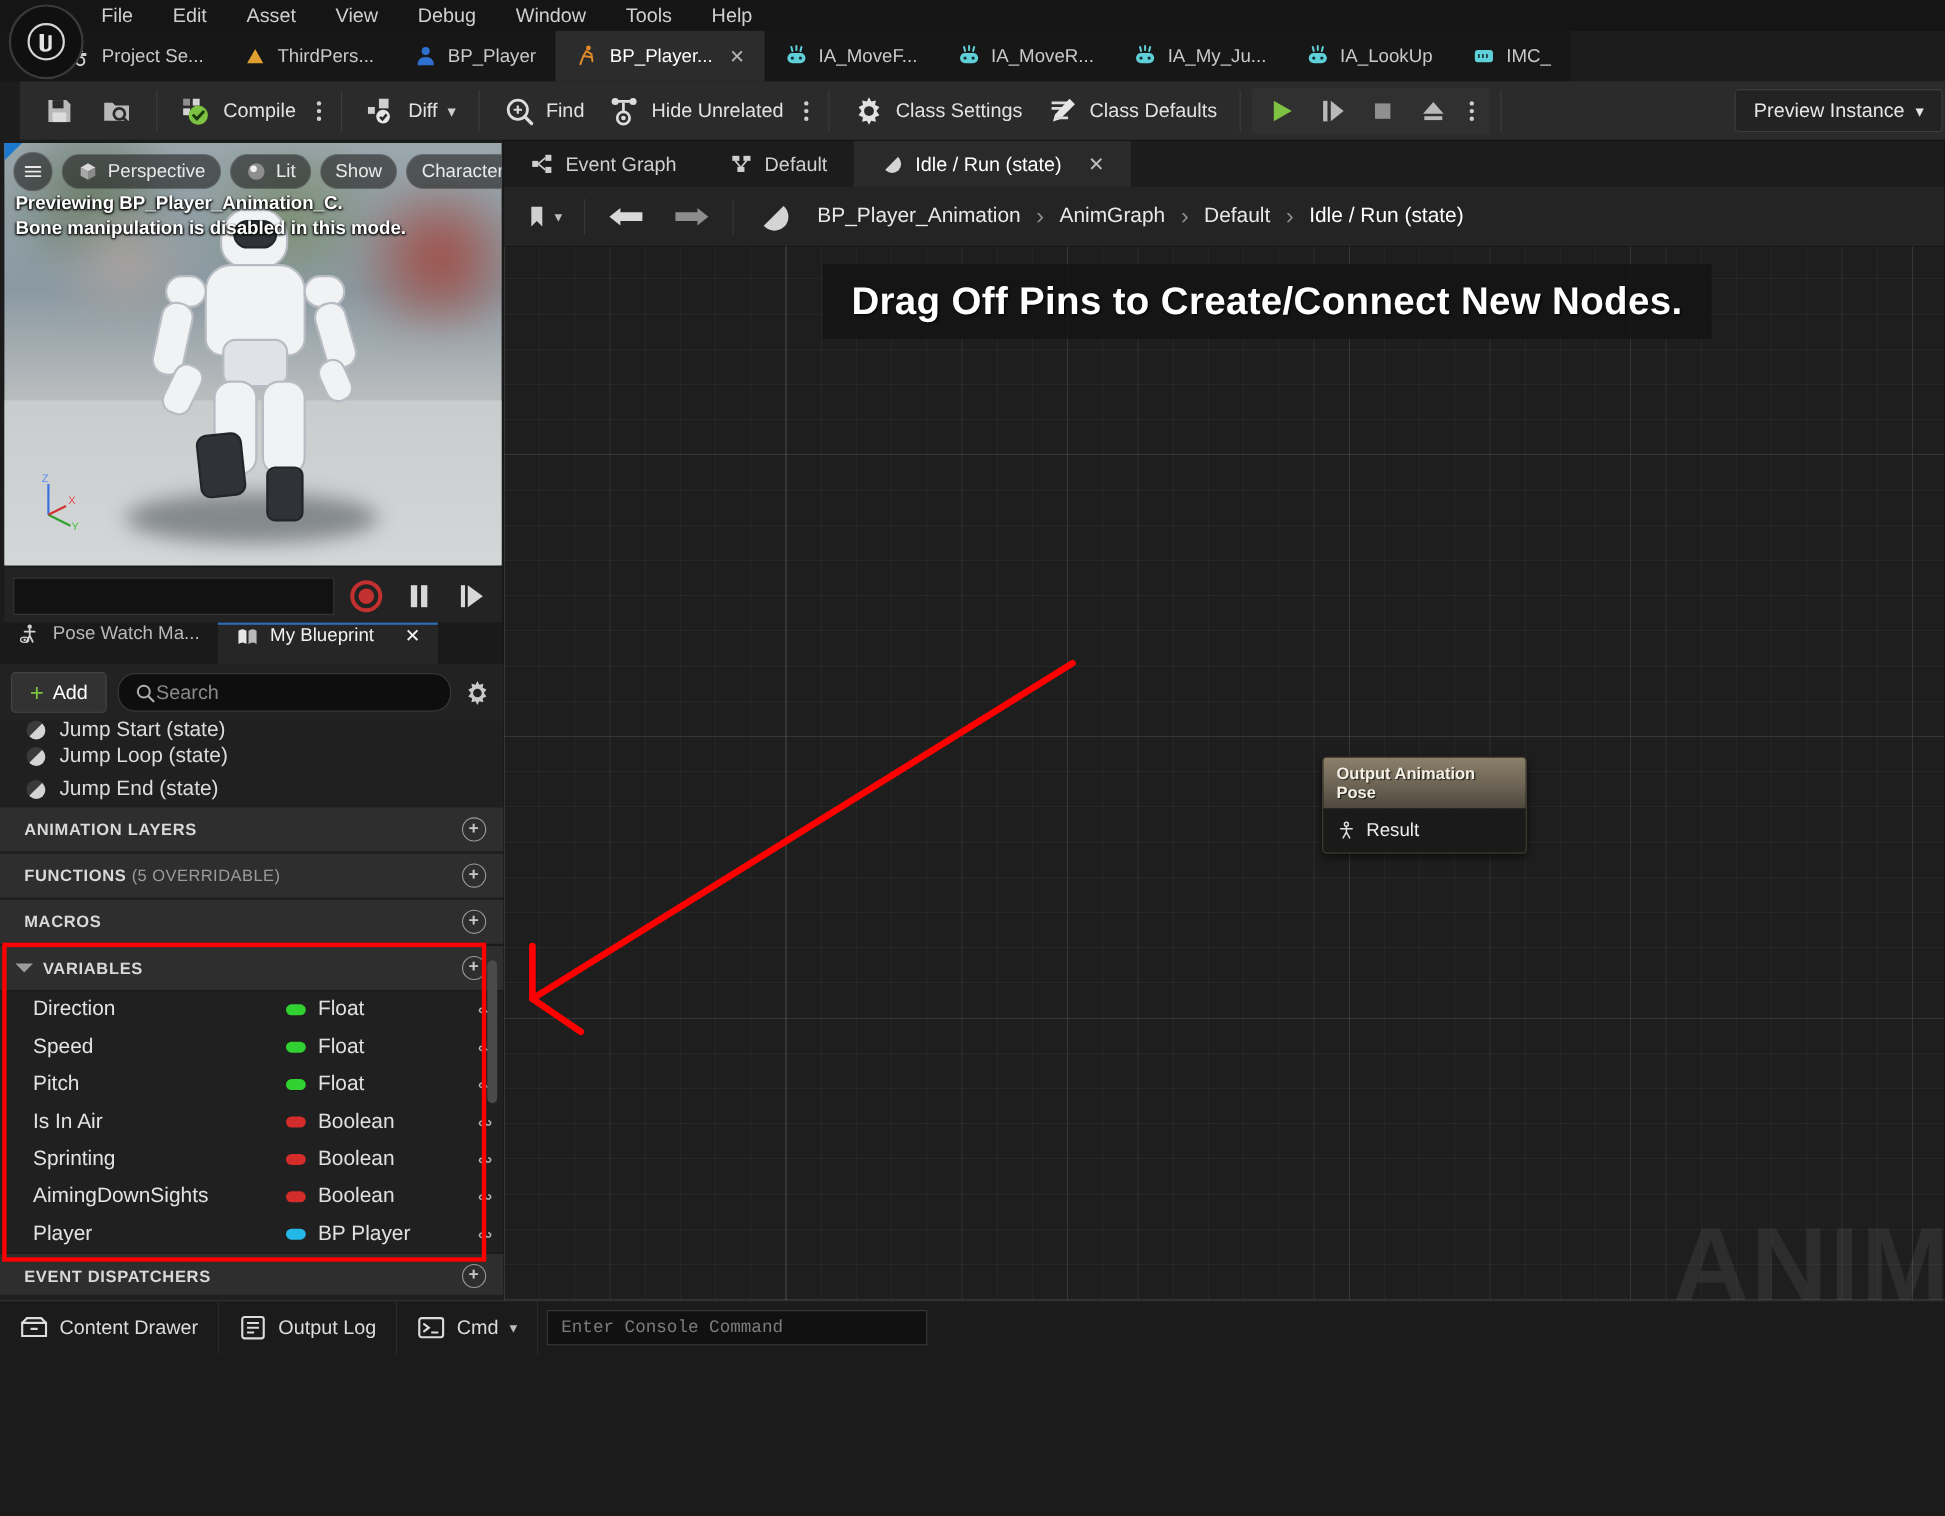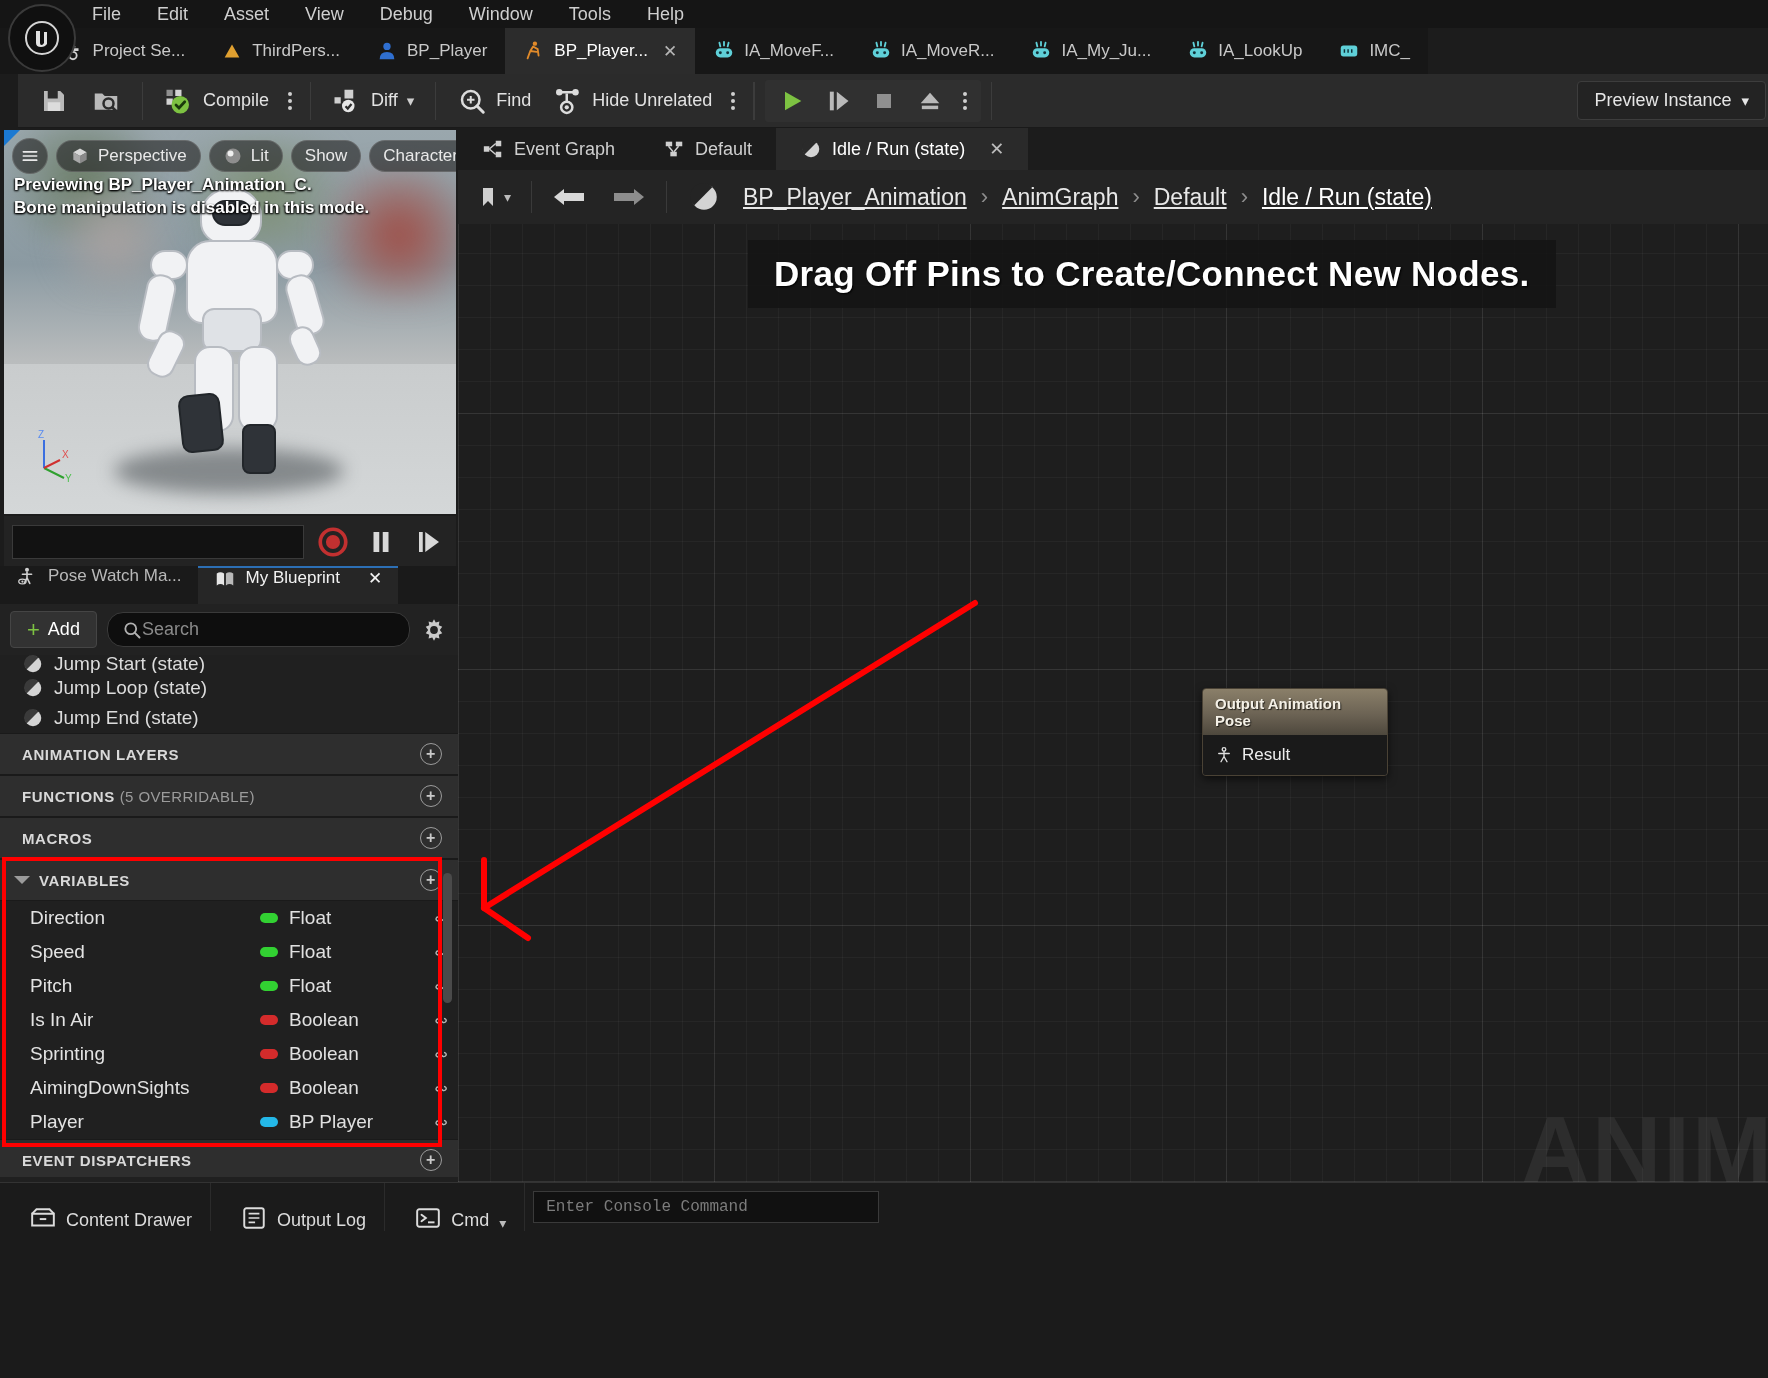--- a/index.html
+++ b/index.html
@@ -158,21 +158,21 @@
   
   .graphpane { position:absolute; left:458px; top:128px; width:1310px; height:1054px; background:#000000; }
   .graph-tabs { display:flex; height:42px; align-items:flex-end; background:#1c1c1c; }
   .gtab { display:flex; align-items:center; gap:10px; height:42px; padding:0 24px; font-size:18px; color:#cfcfcf; cursor:default; }
   .gtab.active { background:#2a2a2a; color:#fff; }
   .gtab .tclose { margin-left:14px; color:#bbb; }
 
   .bcbar { display:flex; align-items:center; gap:6px; height:54px; padding:0 10px; background:#242424; }
   .bc-btn { display:flex; align-items:center; gap:4px; padding:6px 8px; cursor:default; border-radius:3px; }
   .bc-sep { width:1px; height:32px; background:#3a3a3a; margin:0 6px; }
-  .bc-item { font-size:23px; color:#e8e8e8; padding:2px 8px; cursor:default;text-decoration:underline; }
+  .bc-item { font-size:19px; color:#e8e8e8; padding:2px 8px; cursor:default; }
   .bc-item.cur { color:#fff; }
   .bc-chev { font-size:22px; color:#8d8d8d; }
 
   .canvas {
     position:absolute; left:0; top:96px; width:1310px; height:958px;
     background:
       repeating-linear-gradient(0deg, rgba(255,255,255,0.035) 0 1px, transparent 1px 32px),
       repeating-linear-gradient(90deg, rgba(255,255,255,0.035) 0 1px, transparent 1px 32px),
       repeating-linear-gradient(0deg, rgba(255,255,255,0.07) 0 1px, transparent 1px 256px),
       repeating-linear-gradient(90deg, rgba(255,255,255,0.07) 0 1px, transparent 1px 256px),
@@ -202,22 +202,22 @@
     color:rgba(255,255,255,0.065); letter-spacing:2px; font-family:"Liberation Sans", sans-serif;
   }
   .arrow-svg { position:absolute; left:0; top:0; width:1310px; height:958px; pointer-events:none; }
 
   
   .statusbar {
     position:absolute; left:0; top:1182px; width:1768px; height:196px;
     background:#1b1b1b; border-top:1px solid #333;
   }
   .sb-row { display:flex; align-items:center; height:48px; gap:0; }
-  .sb-btn { display:flex; align-items:flex-end; gap:10px; padding:0 18px; height:48px;
-    font-size:18px; color:#dcdcdc; cursor:default; border-right:1px solid #2b2b2b;margin-left:12px; }
+  .sb-btn { display:flex; align-items:center; gap:10px; padding:0 18px; height:48px;
+    font-size:18px; color:#dcdcdc; cursor:default; border-right:1px solid #2b2b2b; }
   .cmdinput {
     margin-left:8px; flex:0 0 346px; height:32px; background:#111; border:1px solid #3a3a3a;
     display:flex; align-items:center; padding:0 12px;
     font-family:"Liberation Mono", monospace; font-size:16px; color:#7c7c7c;
   }
 </style>
 </head>
 <body>
 
 <div id="app">
@@ -399,20 +399,37 @@
         <span>Hide Unrelated</span>
       </div>
       <div class="kebab">
           <i></i>
           <i></i>
           <i></i>
         </div>
     </div>
     <div class="tb-sep"></div>
 
+    <div class="tb-group">
+      <div class="tb-btn">
+        <svg width="30" height="30" viewBox="0 0 24 24">
+          <path d="M12 2 L13.6 5 L17 4.2 L16.4 7.6 L19.6 9 L17.4 12 L19.6 15 L16.4 16.4 L17 19.8 L13.6 19 L12 22 L10.4 19 L7 19.8 L7.6 16.4 L4.4 15 L6.6 12 L4.4 9 L7.6 7.6 L7 4.2 L10.4 5 Z" fill="#e2e2e2"></path>
+          <circle cx="12" cy="12" r="3.6" fill="#2b2b2b"></circle>
+        </svg>
+        <span>Class Settings</span>
+      </div>
+      <div class="tb-btn">
+        <svg width="30" height="30" viewBox="0 0 24 24">
+          <path d="M4 6 H16 M4 10 H13" stroke="#dcdcdc" stroke-width="2"></path>
+          <path d="M17 3 L21 7 L10 18 L5 19.5 L6.5 14.5 Z" fill="#e6e6e6"></path>
+          <path d="M6 17 H16" stroke="#dcdcdc" stroke-width="2"></path>
+        </svg>
+        <span>Class Defaults</span>
+      </div>
+    </div>
     <div class="tb-sep"></div>
 
     <div class="tb-group">
       <div class="playgroup">
         <div class="play-btn">
           <svg width="28" height="28" viewBox="0 0 24 24">
             <path d="M6 4 L20 12 L6 20 Z" fill="#7dc242"></path>
           </svg>
         </div>
         <div class="play-btn">

